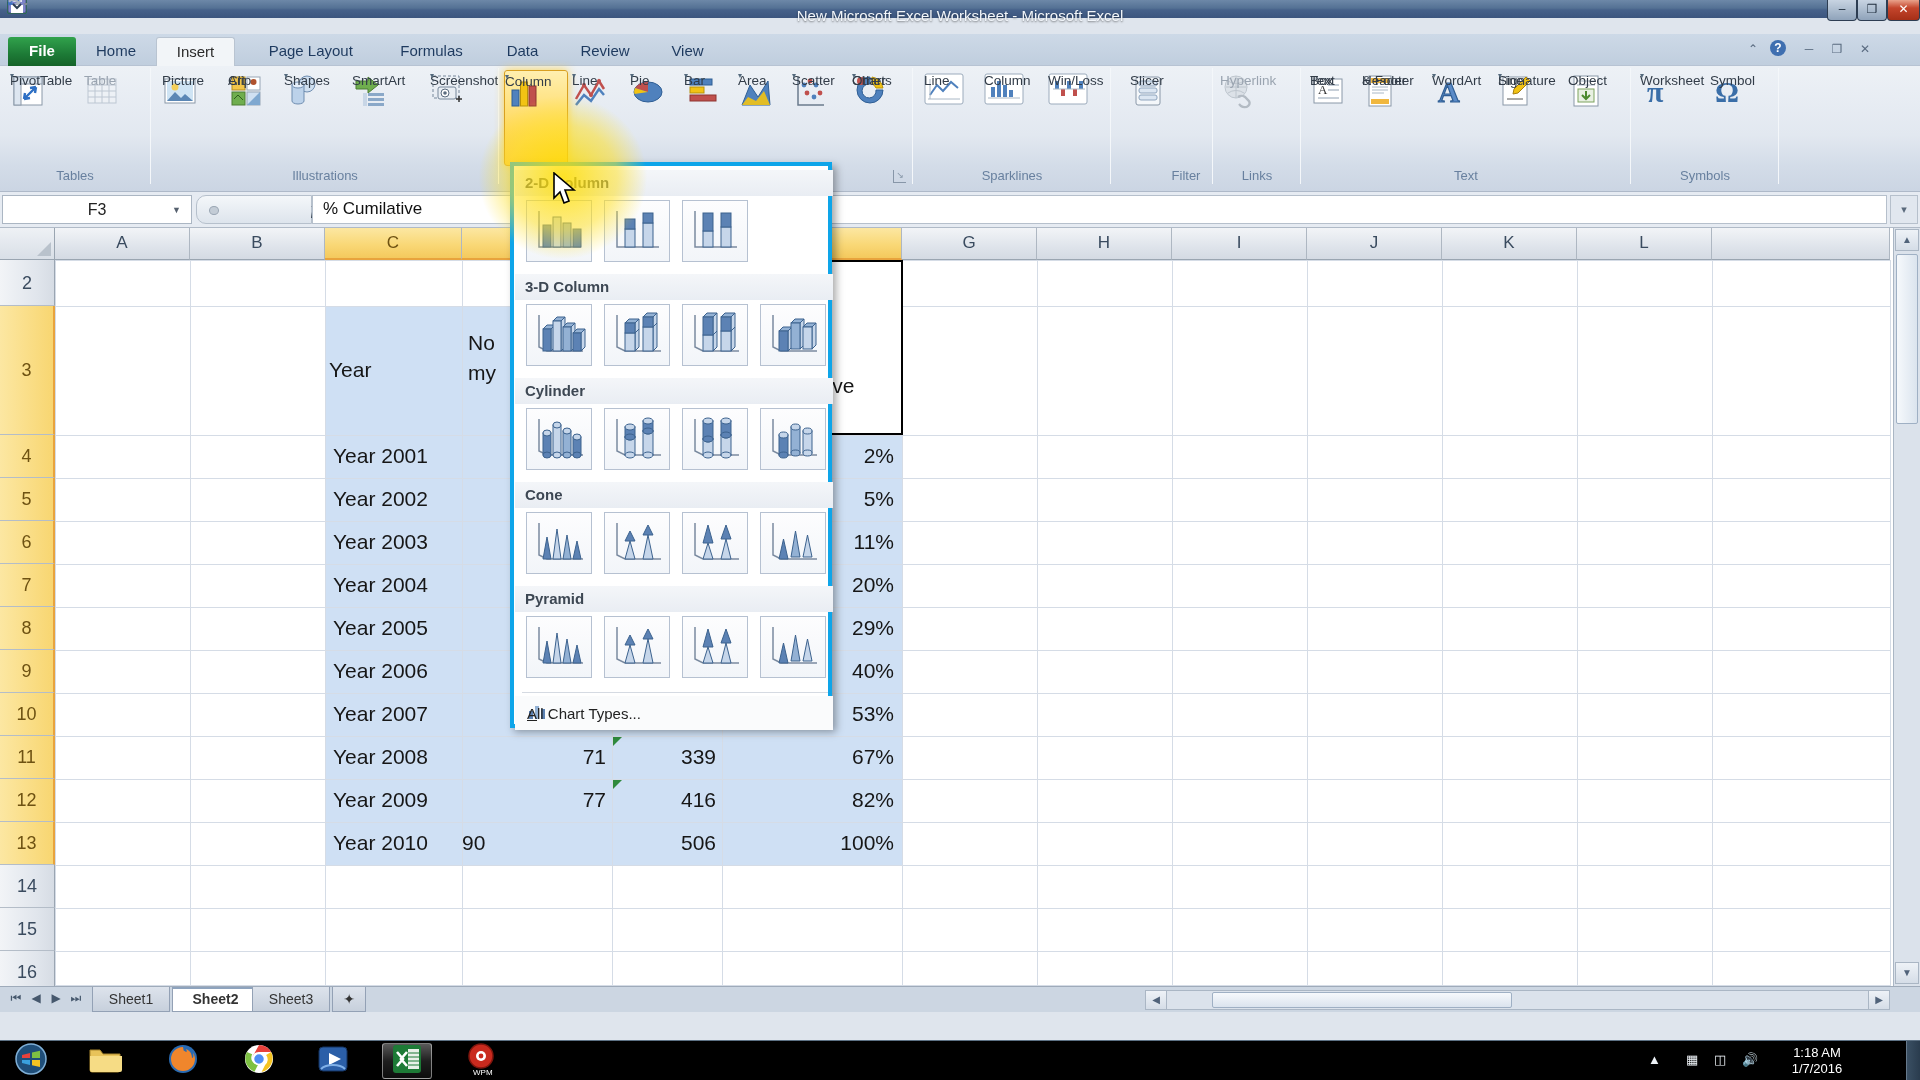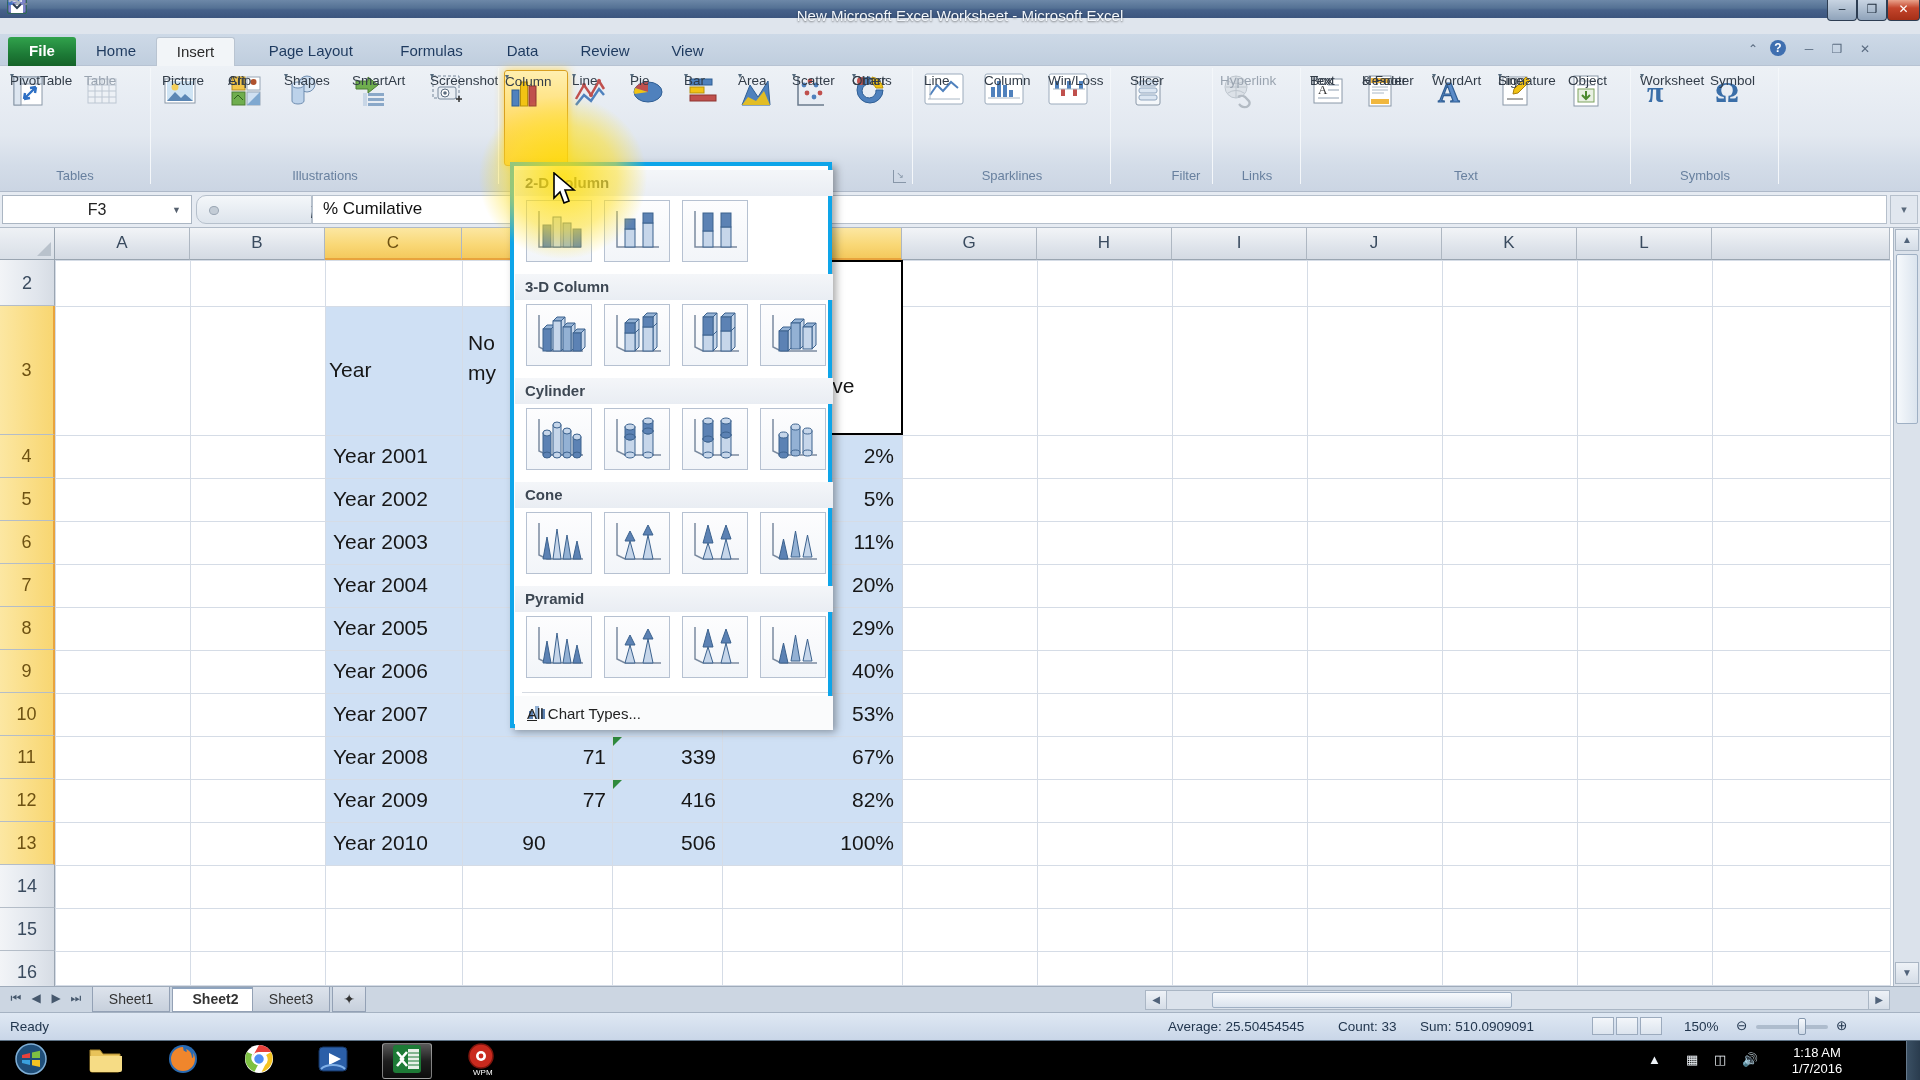--- a/index.html
+++ b/index.html
@@ -564,21 +564,21 @@
       <div class="celltxt" style="left: 722px; top: 474px; width: 172px; height: 26px; text-align: right;">53%</div>
       <div class="celltxt" style="left: 333px; top: 517px; width: 125px; height: 26px;">Year 2008</div>
       <div class="celltxt" style="left: 462px; top: 517px; width: 144px; height: 26px; text-align: right;">71</div>
       <div class="celltxt" style="left: 612px; top: 517px; width: 104px; height: 26px; text-align: right;">339</div>
       <div class="celltxt" style="left: 722px; top: 517px; width: 172px; height: 26px; text-align: right;">67%</div>
       <div class="celltxt" style="left: 333px; top: 560px; width: 125px; height: 26px;">Year 2009</div>
       <div class="celltxt" style="left: 462px; top: 560px; width: 144px; height: 26px; text-align: right;">77</div>
       <div class="celltxt" style="left: 612px; top: 560px; width: 104px; height: 26px; text-align: right;">416</div>
       <div class="celltxt" style="left: 722px; top: 560px; width: 172px; height: 26px; text-align: right;">82%</div>
       <div class="celltxt" style="left: 333px; top: 603px; width: 125px; height: 26px;">Year 2010</div>
-      <div class="celltxt" style="left: 462px; top: 603px; width: 144px; height: 26px; text-align: center;">90</div>
+      <div class="celltxt" style="left: 462px; top: 603px; width: 144px; height: 26px; text-align: left;">90</div>
       <div class="celltxt" style="left: 612px; top: 603px; width: 104px; height: 26px; text-align: right;">506</div>
       <div class="celltxt" style="left: 722px; top: 603px; width: 172px; height: 26px; text-align: right;">100%</div>
       <div class="errtri" style="left: 613px; top: 509px; width: 0px; height: 0px;"></div>
       <div class="errtri" style="left: 613px; top: 552px; width: 0px; height: 0px;"></div>
     </div>
 
   <div class="vscroll">
     <div class="vbtn" style="top:1px">▲</div>
     <div class="vthumb" style="top:26px;height:170px"></div>
     <div class="vbtn" style="top:734px">▼</div>
@@ -841,34 +841,20 @@
       <div class="stab" style="left: 92px; width: 78px;">Sheet1</div>
       <div class="stab active" style="left: 172px; width: 87px;">Sheet2</div>
       <div class="stab" style="left: 252px; width: 78px;">Sheet3</div>
       <div class="stab" style="left: 332px; width: 34px;">✦</div>
       <div class="hscroll-track" style="left: 1145px; width: 745px;"></div>
       <div class="scrbtn" style="left: 1145px; width: 22px;">◀</div>
       <div class="hthumb" style="left: 1212px; width: 300px; top: 5px;"></div>
       <div class="scrbtn" style="left: 1868px; width: 22px;">▶</div>
     </div>
 
-  <div class="statusbar">
-    <div class="sb-item" style="left:10px">Ready</div>
-    <div class="sb-item" style="left:1168px">Average: 25.50454545</div>
-    <div class="sb-item" style="left:1338px">Count: 33</div>
-    <div class="sb-item" style="left:1420px">Sum: 510.0909091</div>
-    <div class="viewbtn" style="left:1592px"></div>
-    <div class="viewbtn" style="left:1616px"></div>
-    <div class="viewbtn" style="left:1640px"></div>
-    <div class="sb-item" style="left:1684px">150%</div>
-    <div class="sb-item" style="left:1736px;top:4px">⊖</div>
-    <div class="zoomtrack" style="left:1756px;width:72px"></div>
-    <div class="zoomthumb" style="left:1798px"></div>
-    <div class="sb-item" style="left:1836px;top:4px">⊕</div>
-  </div>
 
   <div class="taskbar" id="taskbar">
     <div class="tray-ic" style="left:1648px">▲</div>
     <div class="tray-ic" style="left:1686px">▦</div>
     <div class="tray-ic" style="left:1714px">◫</div>
     <div class="tray-ic" style="left:1742px">🔊</div>
     <div class="clock" style="left:1772px">
       <div style="position:relative">1:18 AM</div>
       <div style="position:relative">1/7/2016</div>
     </div>

